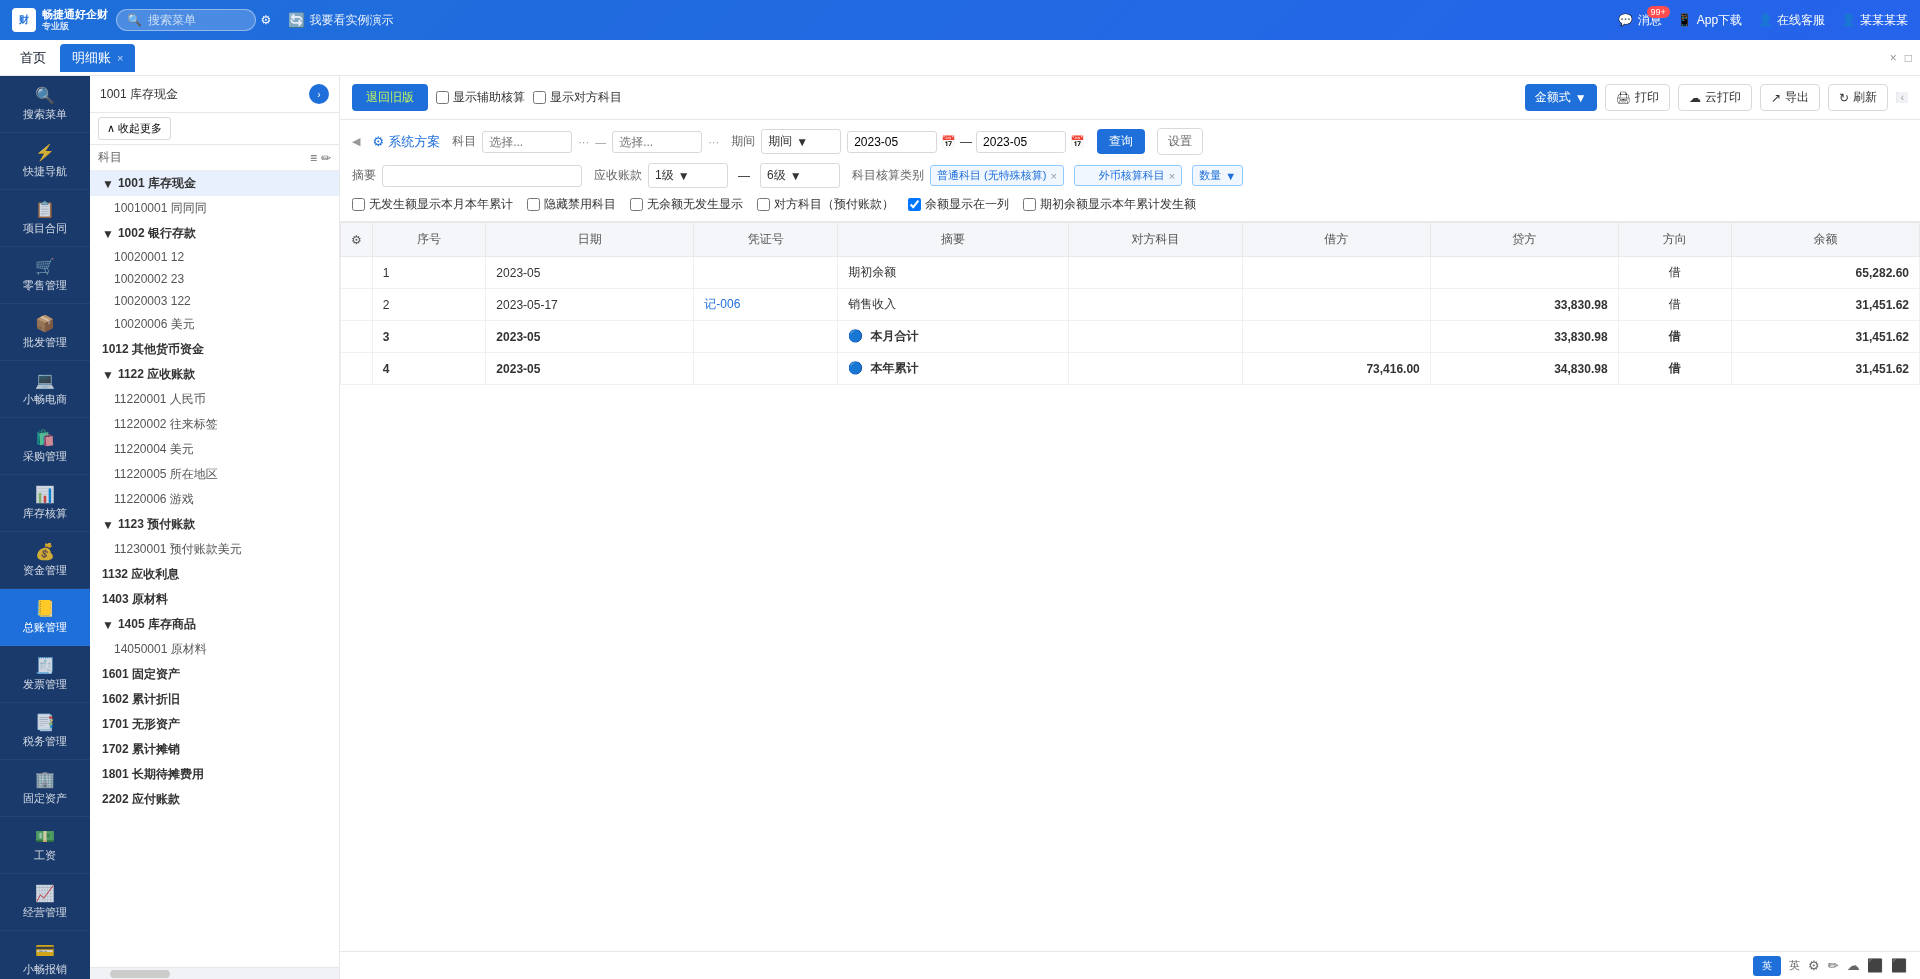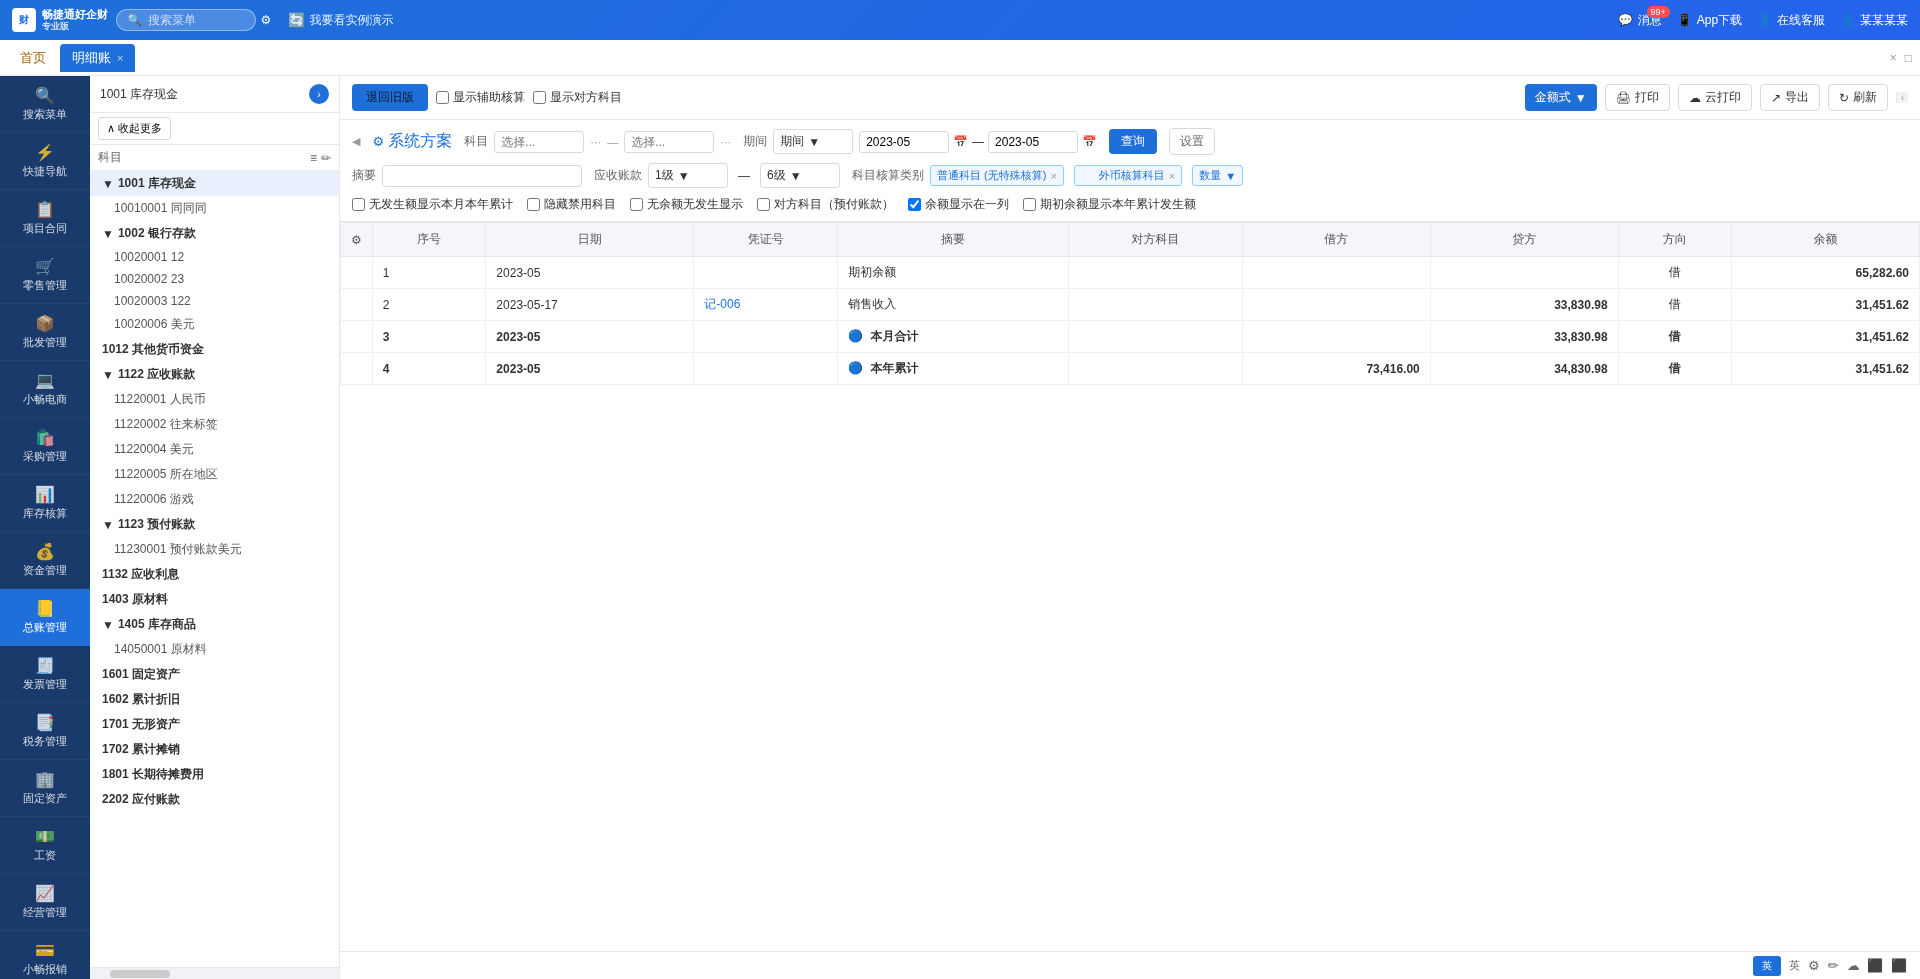--- a/index.html
+++ b/index.html
@@ -115,21 +115,21 @@
     }
     .tab {
       height: 28px;
       padding: 0 12px;
       display: flex;
       align-items: center;
       gap: 6px;
       border-radius: 4px 4px 0 0;
       cursor: pointer;
       font-size: 13px;
-      color: #a16207;
+      color: #0f172a;
     }
     .tab.active {
       background: #1e6fd9;
       color: white;
     }
     .tab-close {
       font-size: 11px;
       opacity: 0.7;
     }
     .tab-bar-actions {
@@ -271,21 +271,21 @@
     .content-toolbar {
       padding: 8px 12px;
       border-bottom: 1px solid #e8e8e8;
       display: flex;
       align-items: center;
       gap: 8px;
       flex-wrap: wrap;
     }
     .btn-primary {
       background: #1e6fd9;
-      color: #0f172a;
+      color: #bef264;
       border: none;
       border-radius: 4px;
       padding: 5px 14px;
       font-size: 12px;
       cursor: pointer;
       white-space: nowrap;
     }
     .btn-default {
       background: white;
       color: #333;
@@ -787,21 +787,21 @@
 
     <div class="filter-area">
 
       <div class="filter-row">
 
         <div style="display:flex;align-items:center;gap:4px;">
           <span style="color:#999;font-size:11px;">◀</span>
         </div>
         <div style="display:flex;align-items:center;gap:4px;">
           <span style="color:#1e6fd9;font-size:13px;">⚙</span>
-          <span style="color:#1e6fd9;font-size:16px;cursor:pointer;">系统方案</span>
+          <span style="color:#1e6fd9;font-size:13px;cursor:pointer;">系统方案</span>
         </div>
         <div class="filter-item">
           <span class="filter-label">科目</span>
           <input type="text" class="filter-input" style="width: 90px;" placeholder="选择...">
           <span style="color:#999;font-size:11px;">···</span>
           <span style="color:#999;font-size:11px;">—</span>
           <input type="text" class="filter-input" style="width: 90px;" placeholder="选择...">
           <span style="color:#999;font-size:11px;">···</span>
         </div>
         <div class="filter-item">

